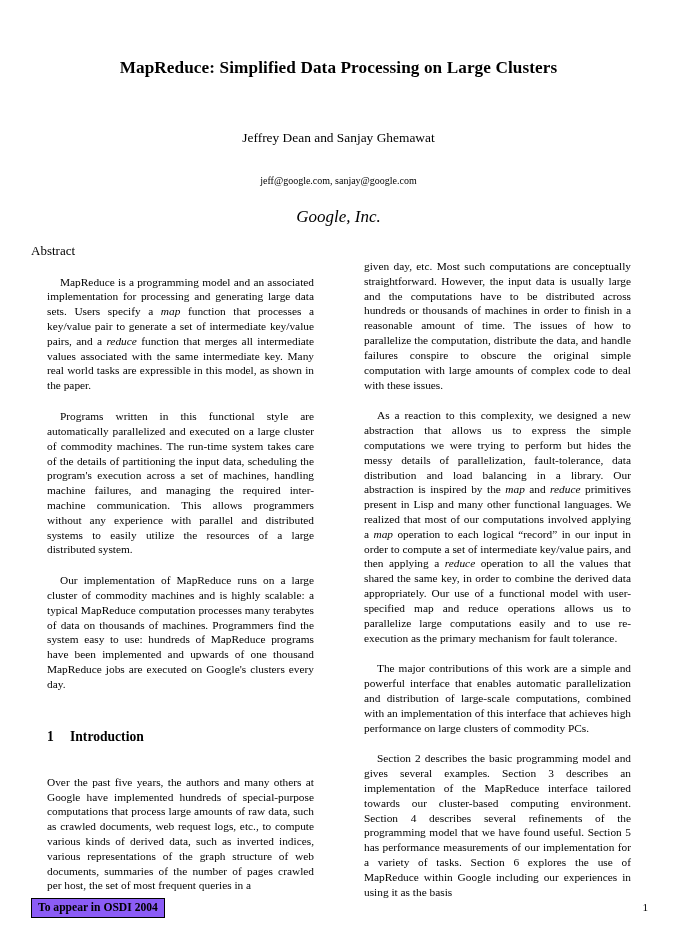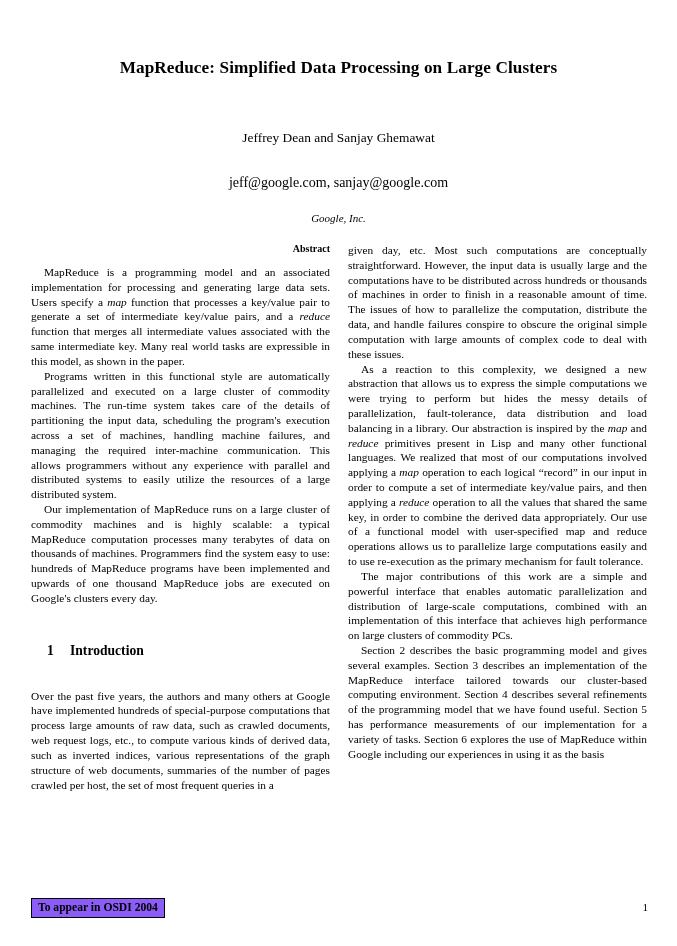--- a/index.html
+++ b/index.html
@@ -37,27 +37,27 @@
   }
   .authors {
     margin: 12px;
     padding-top: 39px;
     font-size: 13.4px;
     line-height: 1.2;
   }
   .emails {
     margin: 6px;
     padding-top: 17px;
-    font-size: 14px;
+    font-size: 10px;
     line-height: 1.2;
   }
   .affiliation {
     margin: 0;
     padding-top: 14px;
-    font-size: 11px;
+    font-size: 17px;
     font-style: italic;
     line-height: 1.2;
   }
 
   
   .columns {
     position: absolute;
     left: 31px;
     top: 243px;
     width: 617px;
@@ -66,40 +66,40 @@
     flex-direction: row;
     gap: 18px;
   }
   .column {
     width: 299px;
     flex: 0 0 299px;
   }
 
   .section-head-center {
     margin: 0 0 10px 0;
-    font-size: 10px;
-    font-weight: bold;
-    text-align: right;
+    font-size: 13px;
+    font-weight: normal;
+    text-align: left;
     line-height: 1.2;
   }
   .section-head {
     margin: 16px;
     padding-top: 21px;
     padding-bottom: 13px;
     font-size: 13.6px;
     font-weight: bold;
     line-height: 1.25;
   }
   .section-head .secnum {
     display: inline-block;
     min-width: 23px;
   }
 
   p.body {
-    margin: 0;
+    margin: 16px;
     font-size: 11.35px;
     line-height: 1.306;
     text-align: justify;
     text-justify: inter-word;
     hyphens: manual;
   }
   p.body.indent {
     text-indent: 13px;
   }
   p.body + p.body {

